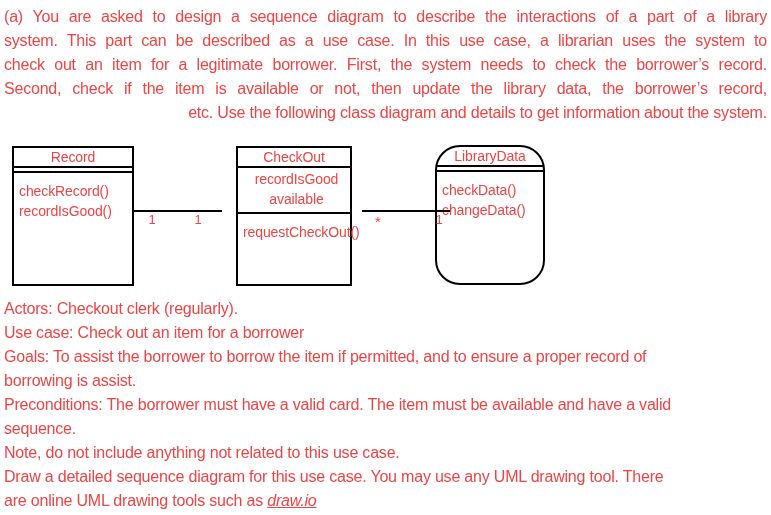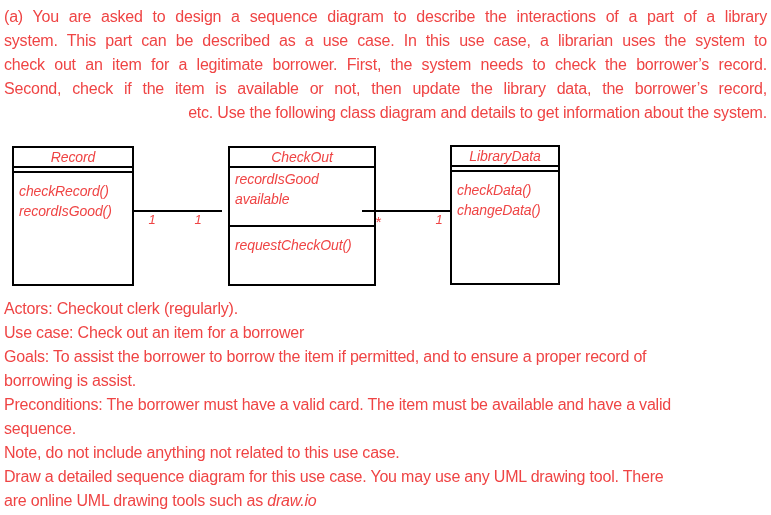--- a/index.html
+++ b/index.html
@@ -29,44 +29,45 @@
   .pline { text-align: right; }
 
   .details {
     position: absolute;
     left: 4px; right: 4px; top: 297px;
     font-size: 16px;
     letter-spacing: -0.2px;
     line-height: 24px;
     text-align: left;
   }
-  .italic { font-style: italic; }
+  .italic { font-style: italic; text-decoration: underline; }
 
   
-  .diagram { position: absolute; left: 0; top: 0; width: 771px; height: 515px; font-style: italic; }
+  .diagram { position: absolute; left: 0; top: 0; width: 771px; height: 515px; }
   .ubox {
     position: absolute;
     border: 2px solid #000;
     background: #fff;
     box-sizing: border-box;
     font-size: 14px;
     letter-spacing: -0.1px;
   }
   .utitle {
     height: 18px;
     line-height: 18px;
     text-align: center;
     border-bottom: 2px solid #000;
     font-size: 14px;
   }
   .uempty { height: 3px; border-bottom: 2px solid #000; }
   .uattrs {
     border-bottom: 2px solid #000;
-    padding: 1px 0 16px 5px;
+    padding: 1px 0 3px 5px;
     line-height: 20px;
+    text-align: center;
   }
   .ubody { padding: 8px 0 0 5px; line-height: 20px; }
 
   .assoc {
     position: absolute;
     height: 2px;
     background: #000;
   }
   .mult {
     position: absolute;
@@ -94,32 +95,32 @@
 
     <div class="ubox" style="left:12px; top:146px; width:122px; height:140px;">
       <div class="utitle">Record</div>
       <div class="uempty"></div>
       <div class="ubody">
         <div>checkRecord()</div>
         <div>recordIsGood()</div>
       </div>
     </div>
 
-    <div class="ubox" style="left:228px; top:146px; width:148px; height:140px;">
+    <div class="ubox" style="left:236px; top:146px; width:116px; height:140px;">
       <div class="utitle">CheckOut</div>
       <div class="uattrs">
         <div>recordIsGood</div>
         <div>available</div>
       </div>
       <div class="ubody">
         <div>requestCheckOut()</div>
       </div>
     </div>
 
-    <div class="ubox" style="left:450px; top:145px; width:110px; height:140px;">
+    <div class="ubox" style="left:435px; top:145px; width:110px; height:140px;border-radius:25px;">
       <div class="utitle">LibraryData</div>
       <div class="uempty"></div>
       <div class="ubody">
         <div>checkData()</div>
         <div>changeData()</div>
       </div>
     </div>
 
     <div class="assoc" style="left:134px; top:210px; width:88px;"></div>
     <div class="assoc" style="left:362px; top:210px; width:88px;"></div>

